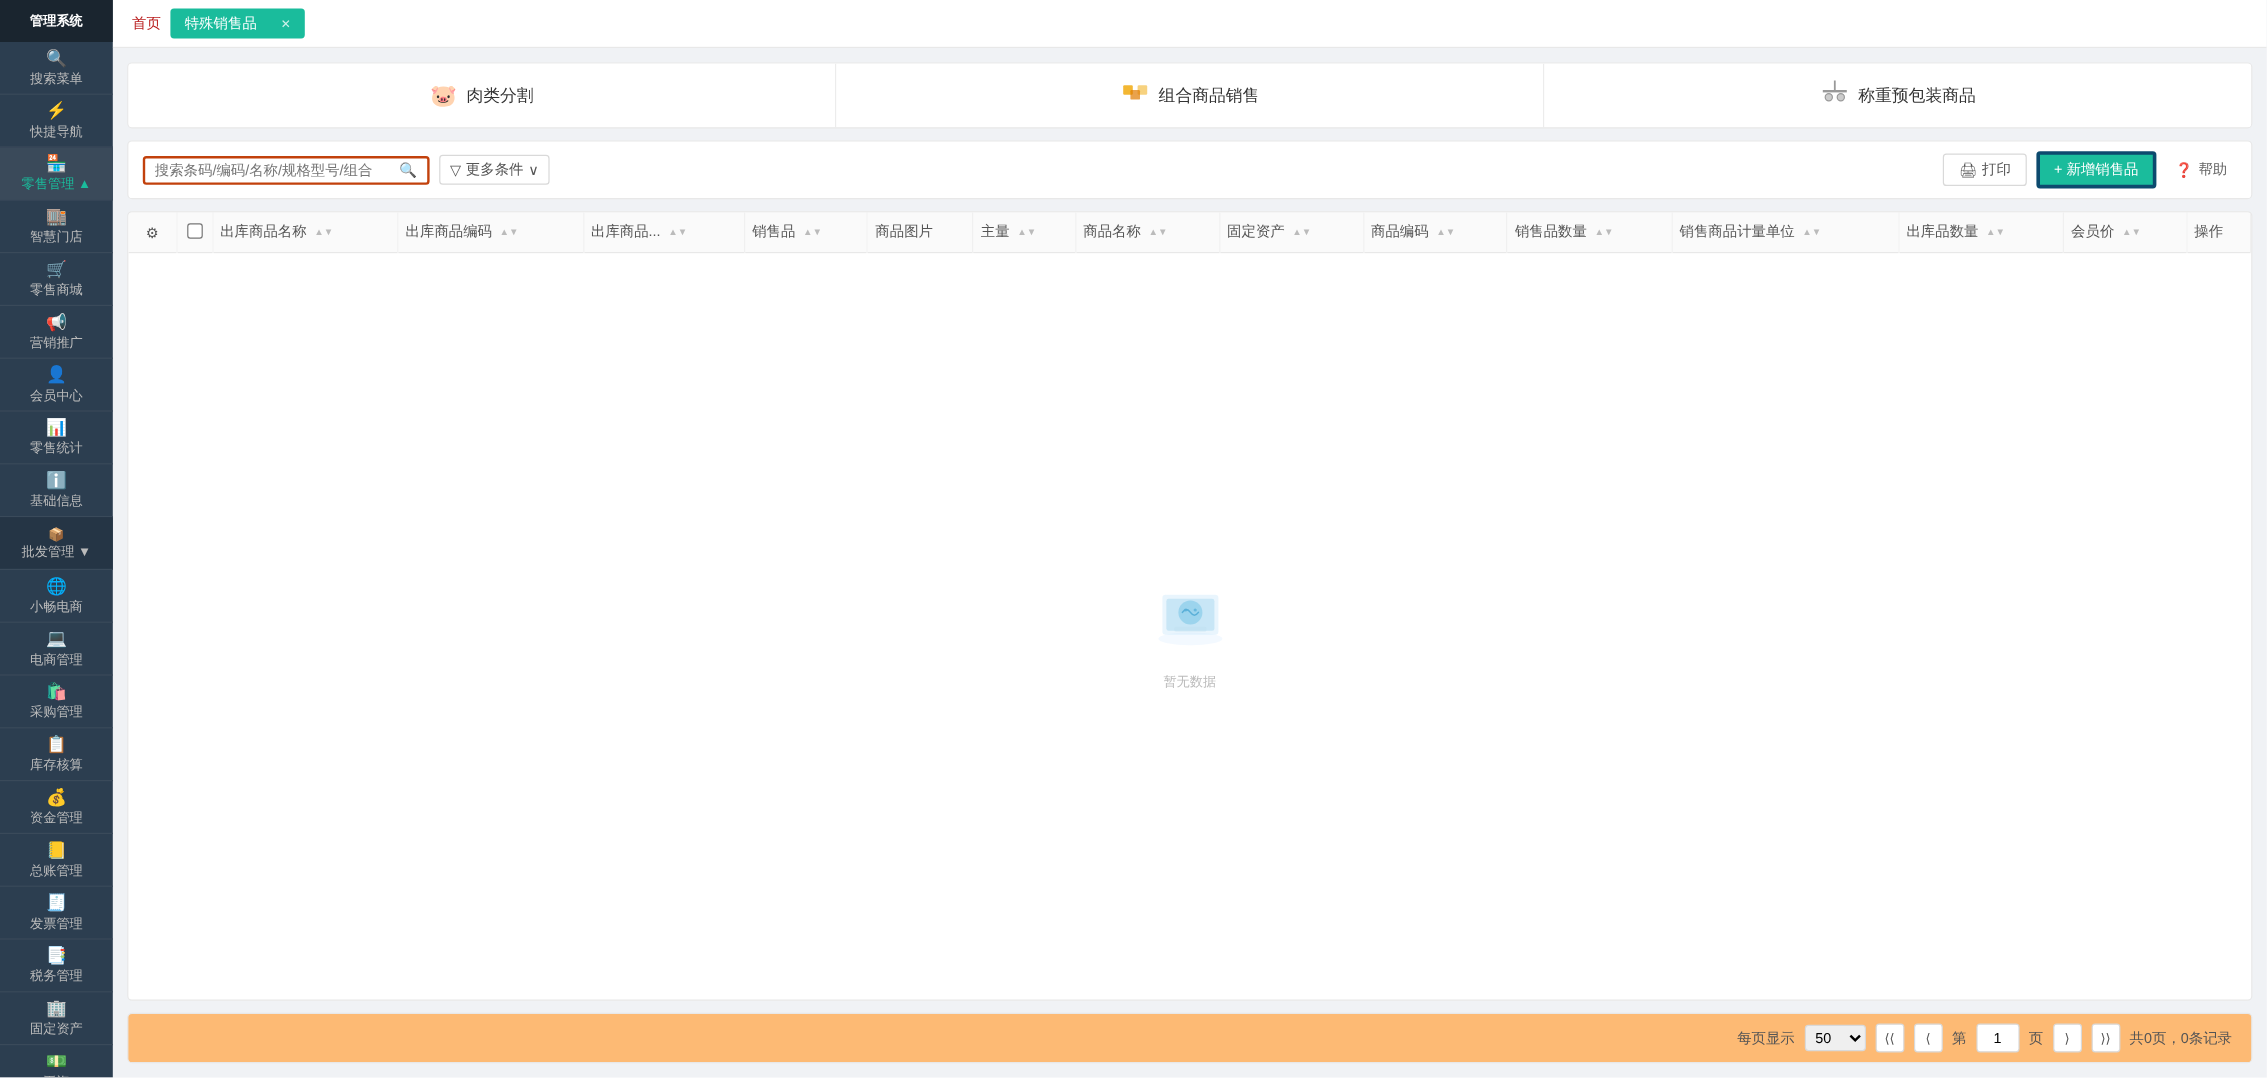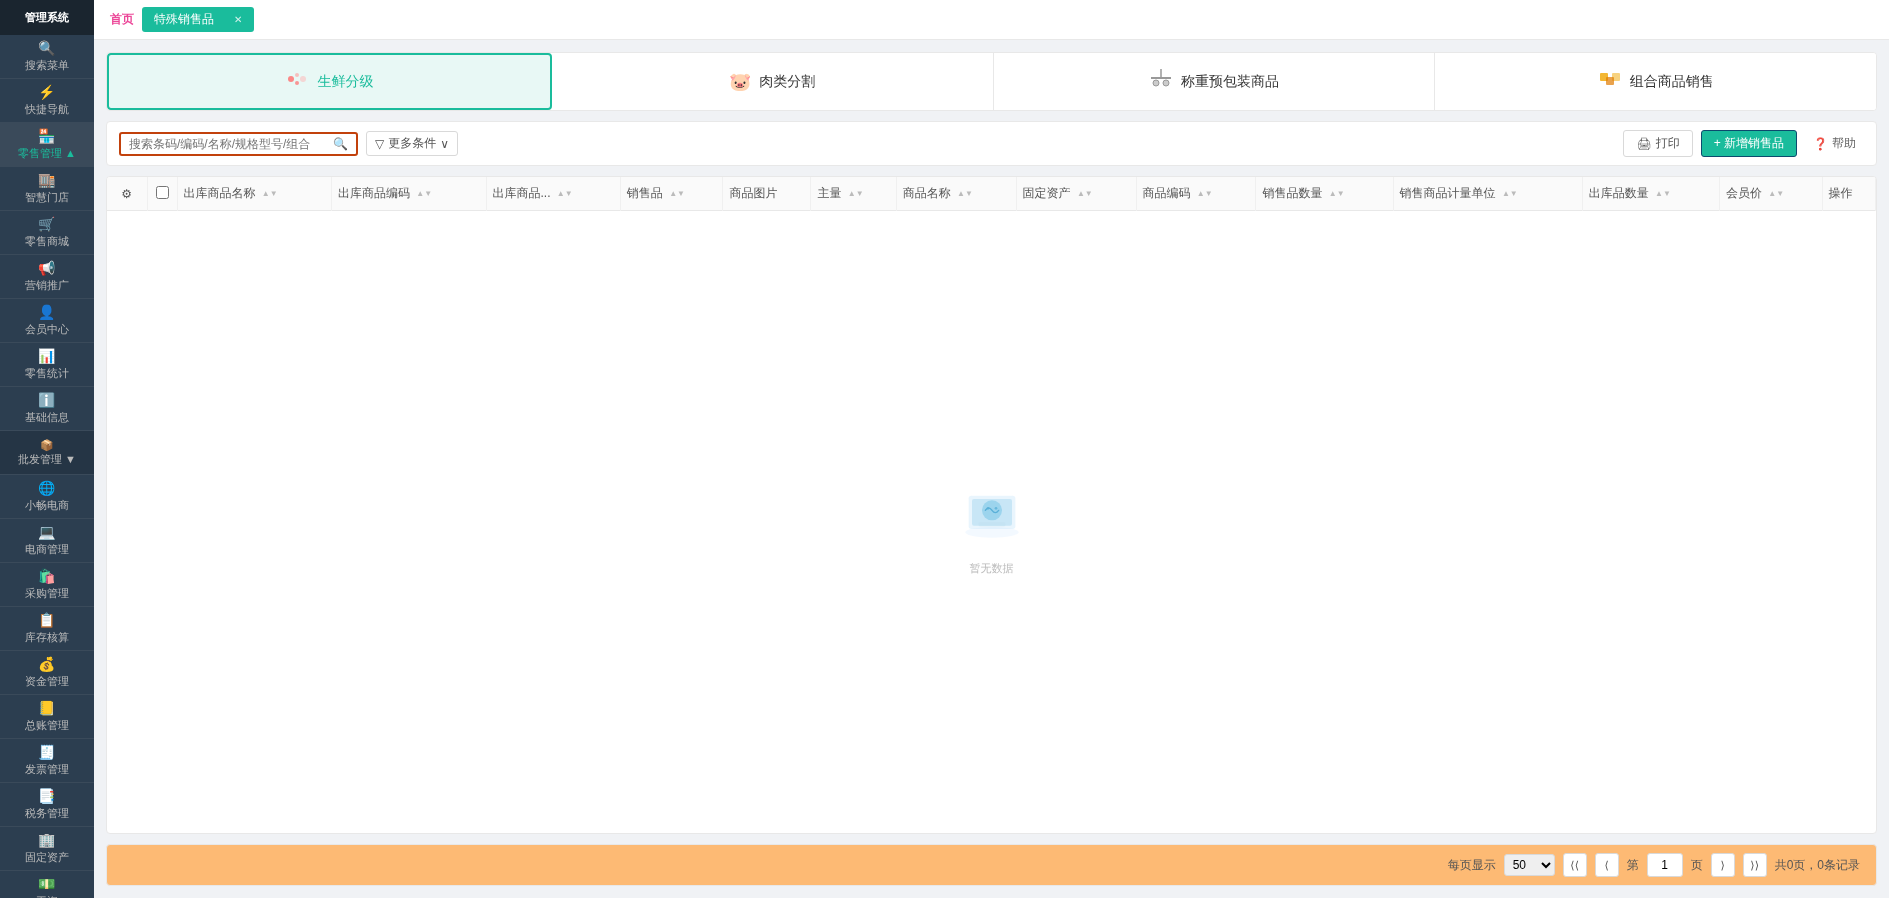--- a/index.html
+++ b/index.html
@@ -68,24 +68,23 @@
     .topbar {
       background: #fff;
       border-bottom: 1px solid #e8e8e8;
       padding: 0 16px;
       height: 40px;
       display: flex;
       align-items: center;
       gap: 8px;
     }
     .topbar-home {
-      color: #ec4899;
-      font-size: 12px;
-      cursor: pointer;
-      font-weight: bold;
+      color: #b91c1c;
+      font-size: 12px;
+      cursor: pointer;
     }
     .topbar-tab {
       background: #1abc9c;
       color: #fff;
       padding: 4px 12px;
       border-radius: 3px;
       font-size: 12px;
       display: flex;
       align-items: center;
       gap: 20px;
@@ -186,21 +185,21 @@
       cursor: pointer;
       color: #555;
       background: #fff;
       font-size: 12px;
     }
     .add-btn {
       display: flex;
       align-items: center;
       gap: 4px;
       padding: 4px 12px;
-      border: 1px solid #0c4a6e;
+      border: 3px solid #0c4a6e;
       border-radius: 3px;
       cursor: pointer;
       color: #fff;
       background: #1abc9c;
       font-size: 12px;
     }
     .help-btn {
       display: flex;
       align-items: center;
       gap: 4px;
@@ -410,55 +409,44 @@
     <span class="topbar-home">首页</span>
     <div class="topbar-tab">
       <span>特殊销售品</span>
       <span class="close">✕</span>
     </div>
   </div>
 
   <div class="content">
 
     <div class="category-tabs">
-      <div class="category-tab active">
-        <span class="cat-icon">
-          <svg width="24" height="24" viewBox="0 0 24 24" fill="none">
-            <circle cx="6" cy="12" r="3" fill="#ff6b6b" opacity="0.8"></circle>
-            <circle cx="12" cy="8" r="2" fill="#ff9999" opacity="0.6"></circle>
-            <circle cx="18" cy="12" r="3" fill="#ffb3b3" opacity="0.5"></circle>
-            <circle cx="12" cy="16" r="2" fill="#ff6b6b" opacity="0.7"></circle>
-          </svg>
-        </span>
-        <span>生鲜分级</span>
-      </div>
       <div class="category-tab">
         <span class="cat-icon">🐷</span>
         <span>肉类分割</span>
+      </div>
+      <div class="category-tab">
+        <span class="cat-icon">
+          <svg width="24" height="24" viewBox="0 0 24 24" fill="none">
+            <rect x="2" y="6" width="8" height="8" rx="1" fill="#f0a500" opacity="0.8"></rect>
+            <rect x="14" y="6" width="8" height="8" rx="1" fill="#f0a500" opacity="0.5"></rect>
+            <rect x="8" y="10" width="8" height="8" rx="1" fill="#e07b00" opacity="0.7"></rect>
+          </svg>
+        </span>
+        <span>组合商品销售</span>
       </div>
       <div class="category-tab">
         <span class="cat-icon">
           <svg width="24" height="24" viewBox="0 0 24 24" fill="none">
             <rect x="2" y="10" width="20" height="2" fill="#999"></rect>
             <line x1="12" y1="2" x2="12" y2="10" stroke="#999" stroke-width="1.5"></line>
             <circle cx="7" cy="16" r="3" fill="#ccc" stroke="#999" stroke-width="1"></circle>
             <circle cx="17" cy="16" r="3" fill="#ccc" stroke="#999" stroke-width="1"></circle>
           </svg>
         </span>
         <span>称重预包装商品</span>
-      </div>
-      <div class="category-tab">
-        <span class="cat-icon">
-          <svg width="24" height="24" viewBox="0 0 24 24" fill="none">
-            <rect x="2" y="6" width="8" height="8" rx="1" fill="#f0a500" opacity="0.8"></rect>
-            <rect x="14" y="6" width="8" height="8" rx="1" fill="#f0a500" opacity="0.5"></rect>
-            <rect x="8" y="10" width="8" height="8" rx="1" fill="#e07b00" opacity="0.7"></rect>
-          </svg>
-        </span>
-        <span>组合商品销售</span>
       </div>
     </div>
 
     <div class="toolbar">
       <div class="toolbar-left">
         <div class="search-box">
           <input type="text" placeholder="搜索条码/编码/名称/规格型号/组合" style="">
           <span class="search-icon">🔍</span>
         </div>
         <div class="filter-btn">

